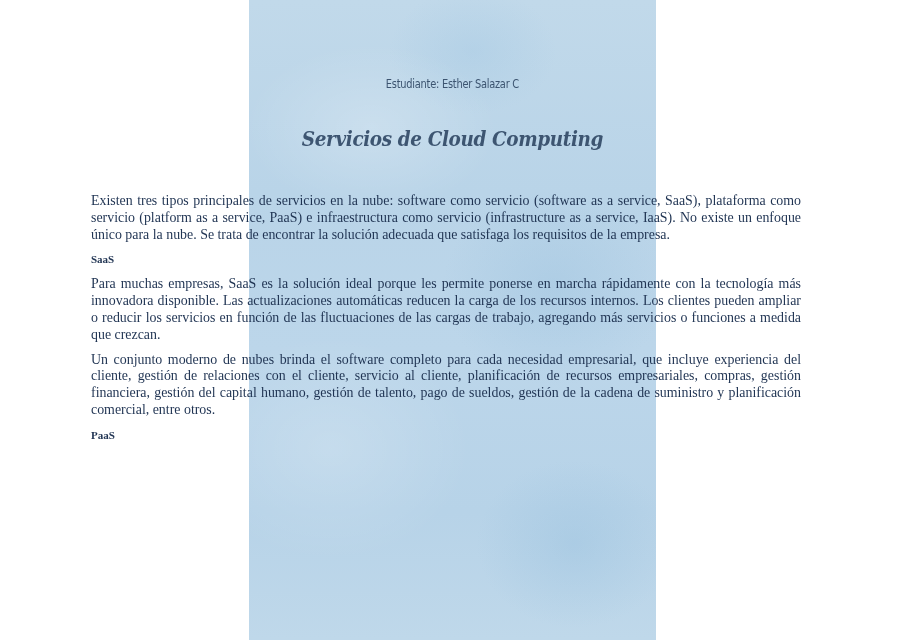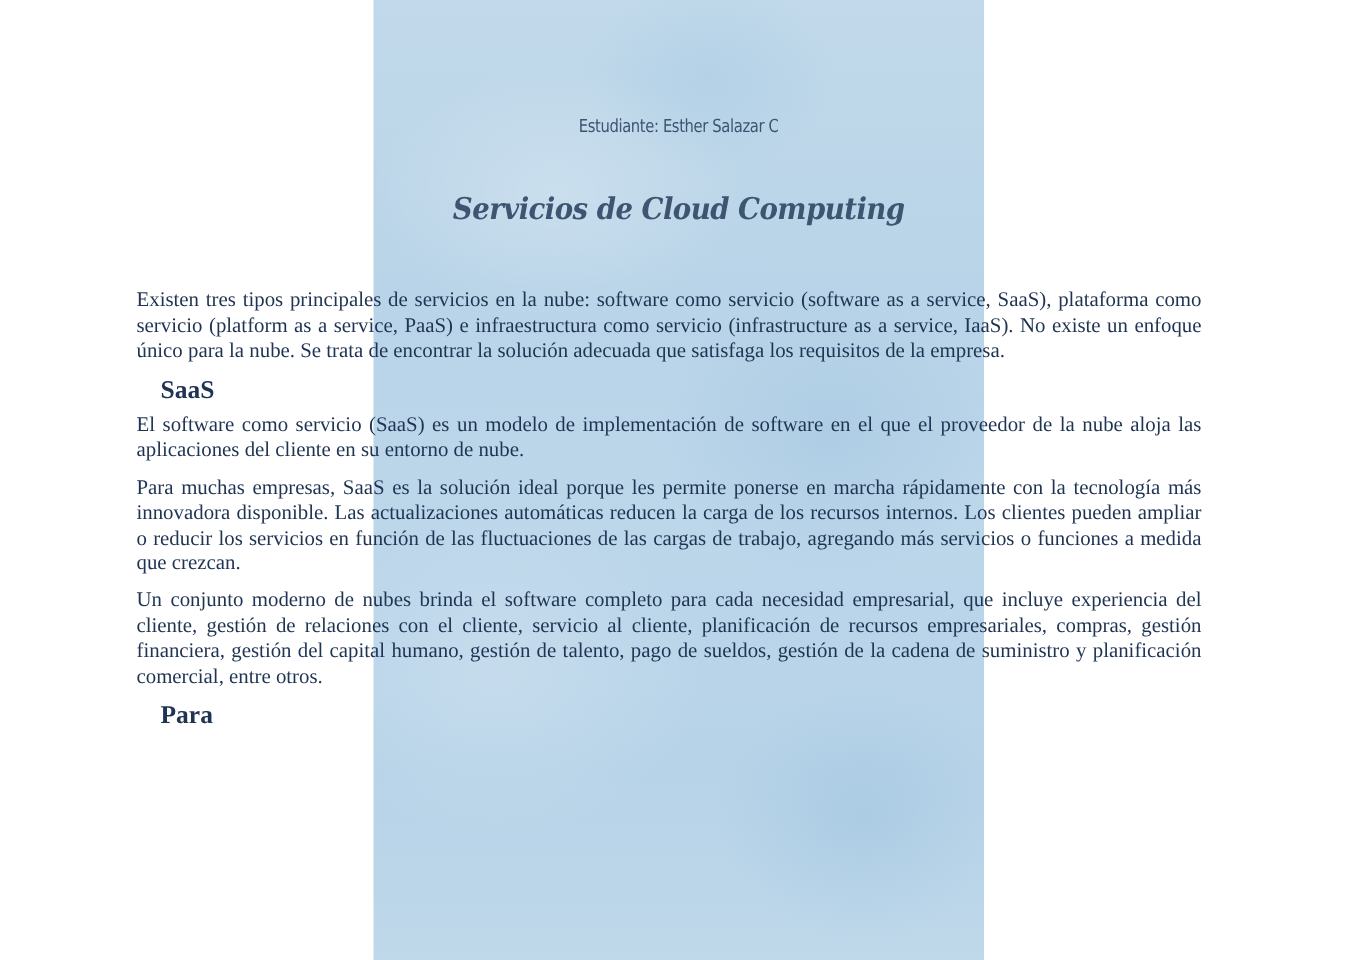--- a/index.html
+++ b/index.html
@@ -74,38 +74,37 @@
       font-family: "Liberation Serif", serif;
       font-size: 13.9px;
       line-height: 16.8px;
       color: #1f3352;
     }
     .body p {
       margin: 0 12px 8px 0;
       text-align: justify;
     }
     .body h3 {
-      margin: 0 0 8px 16px;
+      margin: 0 0 8px 0;
       font-family: "Liberation Serif", serif;
-      font-size: 17px;
+      font-size: 11px;
       font-weight: bold;
       color: #1f3352;
       line-height: 17px;
     }
   </style>
 </head>
 <body>
 
 <div class="page">
   <div class="watercolor-band"></div>
   <div class="content">
     <div class="student">Estudiante: Esther Salazar C</div>
     <div class="title">Servicios de Cloud Computing</div>
     <div class="body">
       <p>Existen tres tipos principales de servicios en la nube: software como servicio (software as a service, SaaS), plataforma como servicio (platform as a service, PaaS) e infraestructura como servicio (infrastructure as a service, IaaS). No existe un enfoque único para la nube. Se trata de encontrar la solución adecuada que satisfaga los requisitos de la empresa.</p>
       <h3>SaaS</h3>
-      <p>El software como servicio (SaaS) es un modelo de implementación de software en el que el proveedor de la nube aloja las aplicaciones del cliente en su entorno de nube.</p>
       <p>Para muchas empresas, SaaS es la solución ideal porque les permite ponerse en marcha rápidamente con la tecnología más innovadora disponible. Las actualizaciones automáticas reducen la carga de los recursos internos. Los clientes pueden ampliar o reducir los servicios en función de las fluctuaciones de las cargas de trabajo, agregando más servicios o funciones a medida que crezcan.</p>
       <p>Un conjunto moderno de nubes brinda el software completo para cada necesidad empresarial, que incluye experiencia del cliente, gestión de relaciones con el cliente, servicio al cliente, planificación de recursos empresariales, compras, gestión financiera, gestión del capital humano, gestión de talento, pago de sueldos, gestión de la cadena de suministro y planificación comercial, entre otros.</p>
-      <h3>Para</h3>
+      <h3>PaaS</h3>
     </div>
   </div>
 </div>
 
 </body></html>

